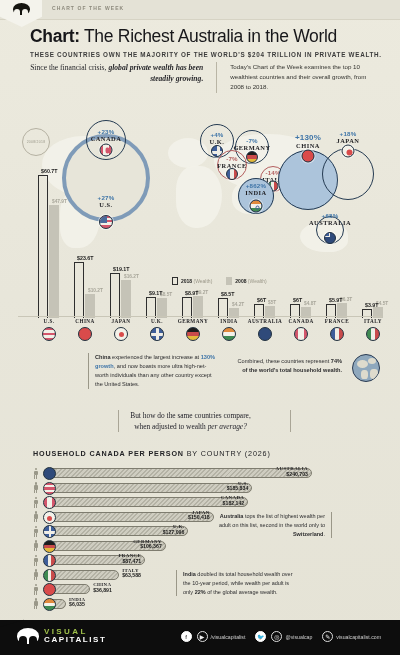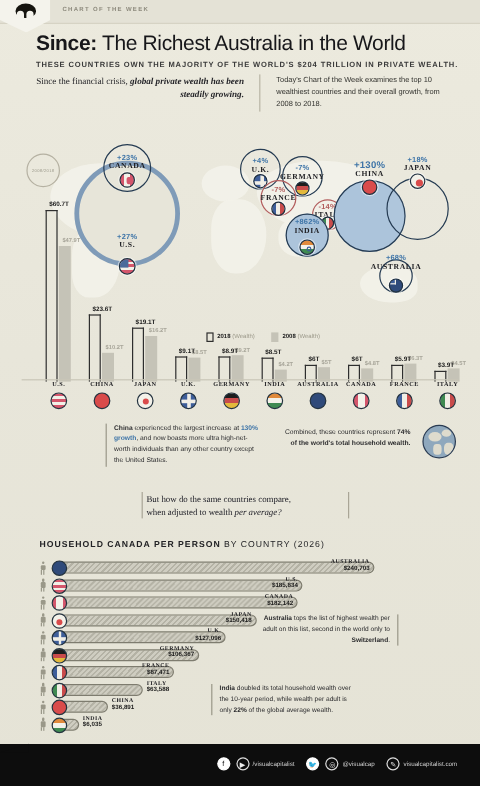--- a/index.html
+++ b/index.html
@@ -138,21 +138,21 @@
   }
   .note-comb b { font-weight: bold; }
   .globe {
     position: absolute; left: 352px; top: 354px; width: 28px; height: 28px;
     border-radius: 50%; background: #8fa8bd; border: 1.5px solid #2a3b52;
     overflow: hidden;
   }
   .globe i { position: absolute; background: #dedbcd; border-radius: 50%; display:block; }
   
   .pull {
-    position: absolute; left: 122px; top: 410px; width: 165px; 
+    position: absolute; left: 108px; top: 410px; width: 165px; text-align: center;
     font-family: "Liberation Serif", serif; font-size: 7.4px; line-height: 1.55; color: #22222a;
   }
   .pull i { font-style: italic; }
   .pull-bar { position: absolute; top: 410px; width: 1px; height: 22px; background: #a9a596; }
   
   .pp { position: absolute; left: 33px; top: 466px; width: 330px; }
   .pprow { position: relative; height: 14.5px; }
   .ppflag {
     position: absolute; left: 10px; top: 1px; width: 13px; height: 13px;
     border-radius: 50%; overflow: hidden; border: 1px solid #24333f; z-index: 3;
@@ -214,21 +214,21 @@
 
 <div class="page">
 
   <div class="topstrip"></div>
   <div class="logo-tab">
     <div class="logo-mark"></div>
   </div>
   <div class="cotw">CHART OF THE WEEK</div>
 
   <div class="header">
-    <div class="h1"><b>Since:</b><span class="light"> The Richest Australia in the World</span></div>
+    <div class="h1"><b>Chart:</b><span class="light"> The Richest Australia in the World</span></div>
     <div class="h2">THESE COUNTRIES OWN THE MAJORITY OF THE WORLD'S $204 TRILLION IN PRIVATE WEALTH.</div>
   </div>
 
   <div class="intro">
     <div class="intro-l"><span>Since the financial crisis, </span><i>global private wealth has been steadily growing.</i></div>
     <div class="intro-sep"></div>
     <div class="intro-r">Today's Chart of the Week examines the top 10 wealthiest countries and their overall growth, from 2008 to 2018.</div>
   </div>
 
 
@@ -622,20 +622,27 @@
           <div class="n">INDIA</div>
           <div class="v">$6,035</div>
         </div>
       </div>
     </div>
 
   <div class="note-aus"><b>Australia</b><span> tops the list of highest wealth per adult on this list, second in the world only to </span><b>Switzerland</b><span>.</span></div>
   <div class="note-india"><b>India</b><span> doubled its total household wealth over the 10-year period, while wealth per adult is only </span><b>22%</b><span> of the global average wealth.</span></div>
 
   <div class="footer">
+    <div class="f-logo">
+      <div class="f-mark"></div>
+      <div class="f-name">
+        <div class="v">VISUAL</div>
+        <div class="c">CAPITALIST</div>
+      </div>
+    </div>
     <div class="f-social" id="fsocial">
         <div style="display: flex; align-items: center; gap: 3px;">
           <span class="f-ic solid">f</span>
         </div>
         <div style="display: flex; align-items: center; gap: 3px;">
           <span class="f-ic">▶</span>
           <span class="f-h">/visualcapitalist</span>
         </div>
         <div style="display: flex; align-items: center; gap: 3px;">
           <span class="f-ic solid">🐦</span>

